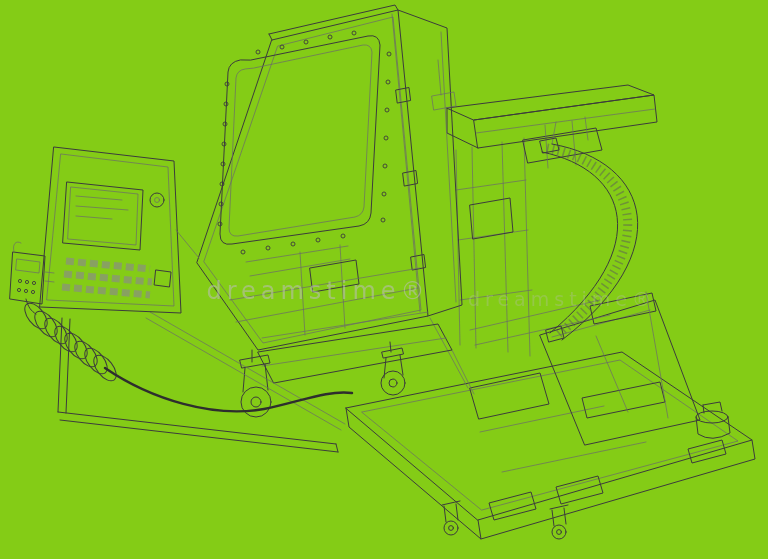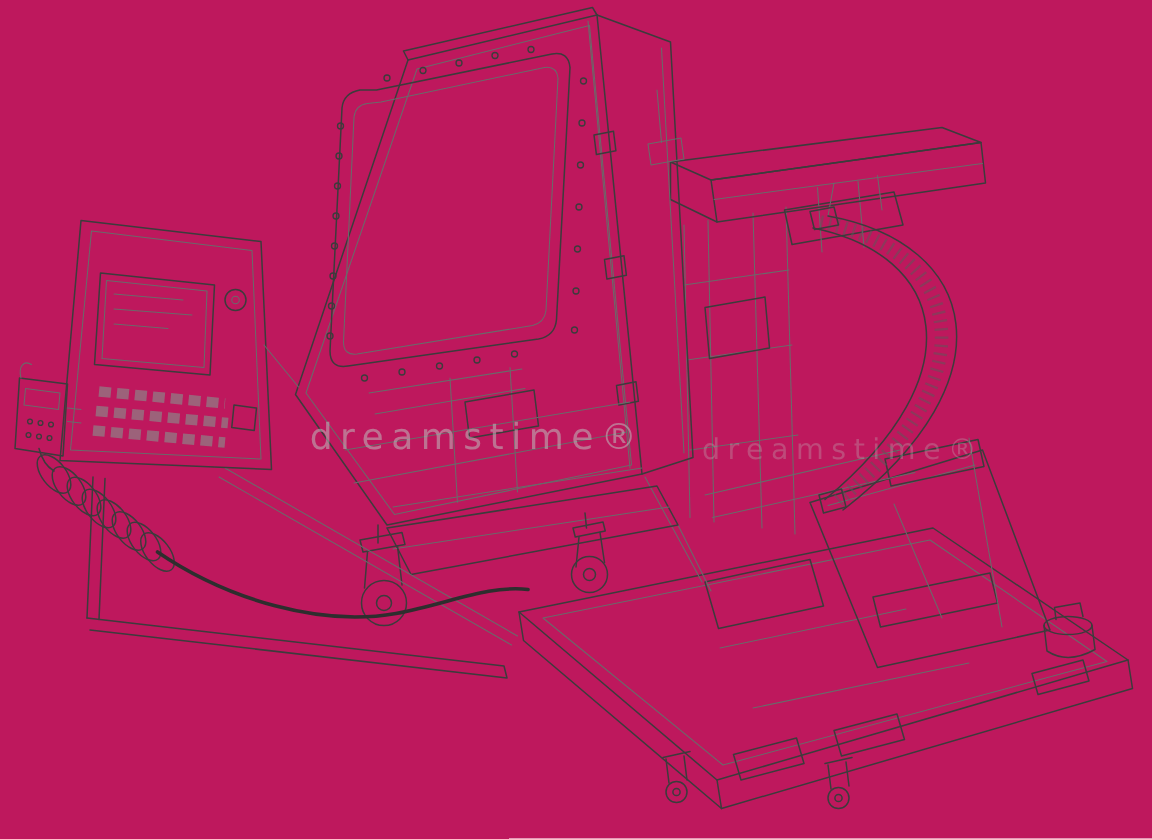--- a/index.html
+++ b/index.html
@@ -1,16 +1,16 @@
 <!DOCTYPE html>
 <html><head>
 <meta charset="utf-8">
 <style>
   html,body{margin:0;padding:0;background:#ffffff;}
-  .stage{position:relative;width:768px;height:559px;background:#be185d;overflow:hidden;}
+  .stage{position:relative;width:768px;height:559px;background:#84cc16;overflow:hidden;}
   svg{display:block;}
   .ln{fill:none;stroke:#3c3c3c;stroke-width:1;stroke-linejoin:round;stroke-linecap:round;}
   .thin{fill:none;stroke:#6a6a6a;stroke-width:.7;stroke-linejoin:round;stroke-linecap:round;}
   .rv{fill:none;stroke:#3c3c3c;stroke-width:.9;}
   .vln{fill:none;stroke:#3c3c3c;stroke-width:1;stroke-linejoin:round;}
   .rib{fill:none;stroke:#5a5a5a;stroke-width:9;stroke-dasharray:1.5 4;opacity:.5;}
   .btnrow{fill:none;stroke:#8a8a8a;stroke-width:7;stroke-dasharray:8 4;opacity:.65;}
   .cable{fill:none;stroke:#2e2e2e;stroke-width:2.4;stroke-linecap:round;}
   .wm{font-family:"DejaVu Sans", sans-serif;fill:#bdbdbd;letter-spacing:5px;}
 </style>

